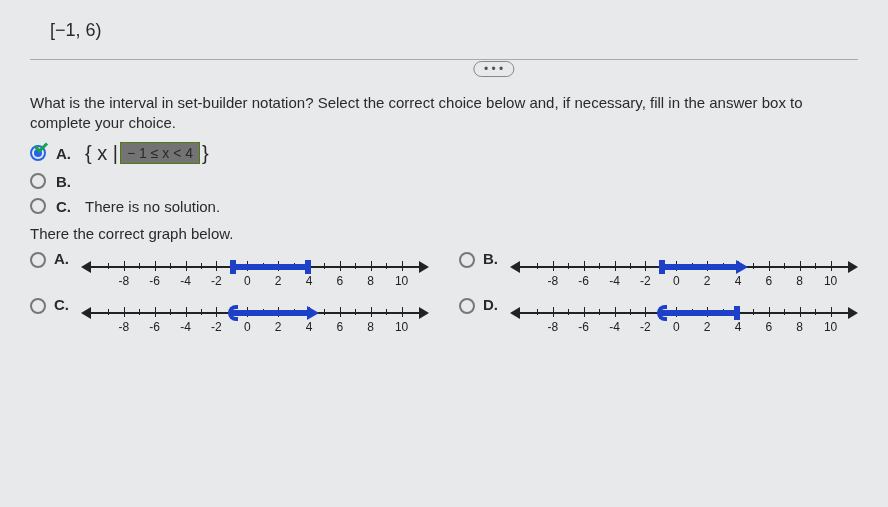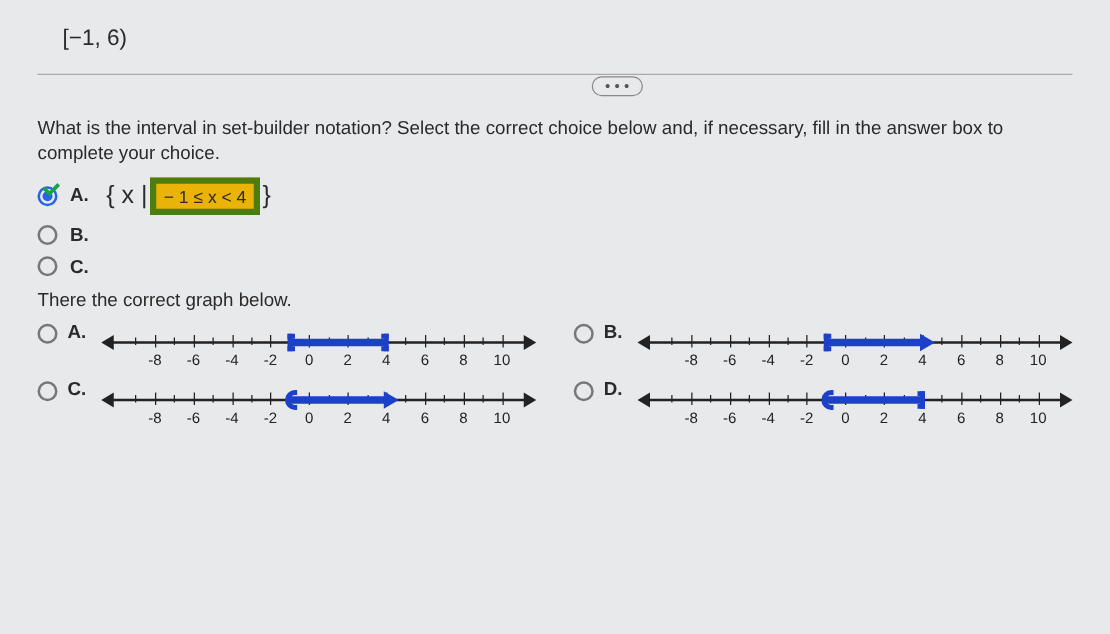--- a/index.html
+++ b/index.html
@@ -75,22 +75,22 @@
     position: absolute;
     left: 2px; top: 2px;
     width: 8px; height: 8px;
     background: #2563eb;
     border-radius: 50%;
   }
   .choice-label { font-weight: bold; margin-right: 4px; }
   .set-notation { display: flex; align-items: center; gap: 2px; }
   .brace { font-size: 20px; }
   .answer-box {
-    background: #eab308;
-    border: 5px solid #4d7c0f;
+    background: #737373;
+    border: 1px solid #4d7c0f;
     padding: 2px 6px;
     font-size: 14px;
   }
   .sub-question { margin-top: 6px; margin-bottom: 8px; }
   .graphs {
     display: grid;
     grid-template-columns: 1fr 1fr;
     gap: 18px 30px;
   }
   .graph-cell { display: flex; align-items: flex-start; gap: 8px; }
@@ -193,20 +193,21 @@
       <span class="brace">}</span>
     </span>
   </div>
   <div class="choice-row">
     <span class="radio"></span>
     <span class="choice-label">B.</span>
   </div>
   <div class="choice-row">
     <span class="radio"></span>
     <span class="choice-label">C.</span>
+    <span>There is no solution.</span>
   </div>
 </div>
 
 <div class="sub-question">There the correct graph below.</div>
 
 <div class="graphs">
   <div class="graph-cell">
     <span class="radio"></span>
     <span class="choice-label">A.</span>
     <div class="numline-wrap">

